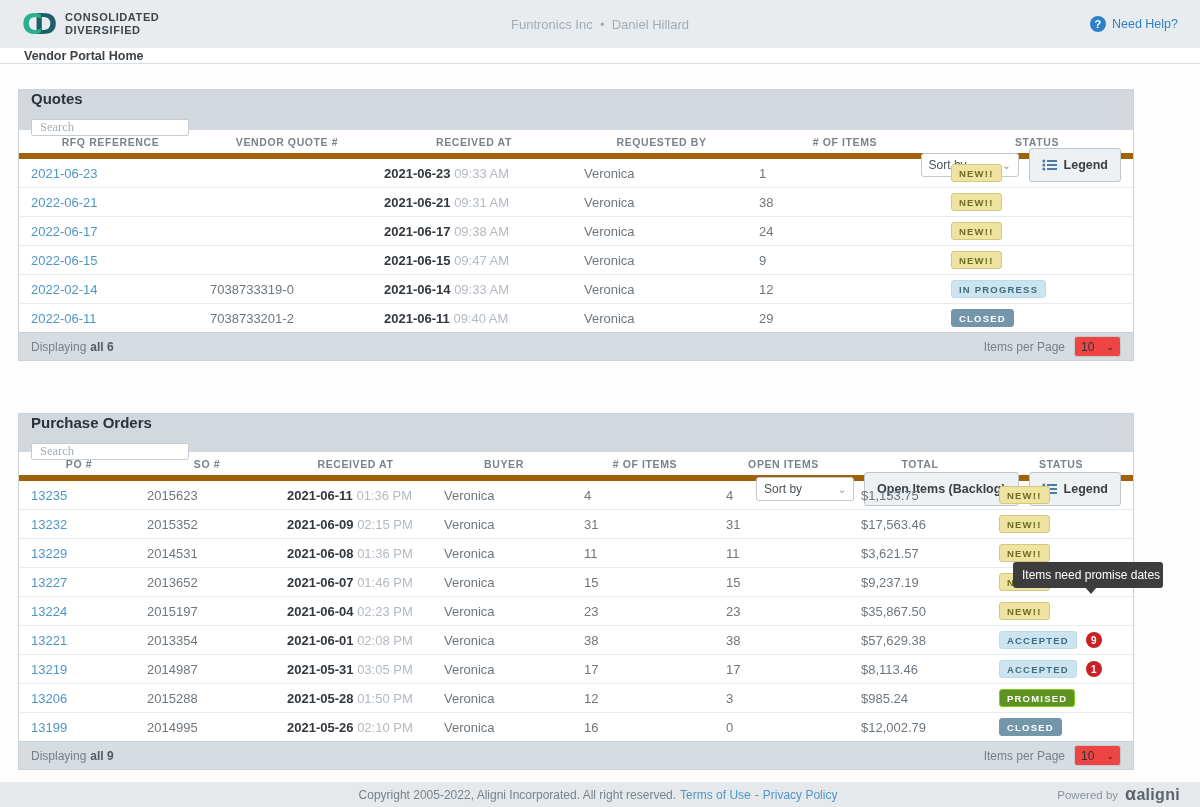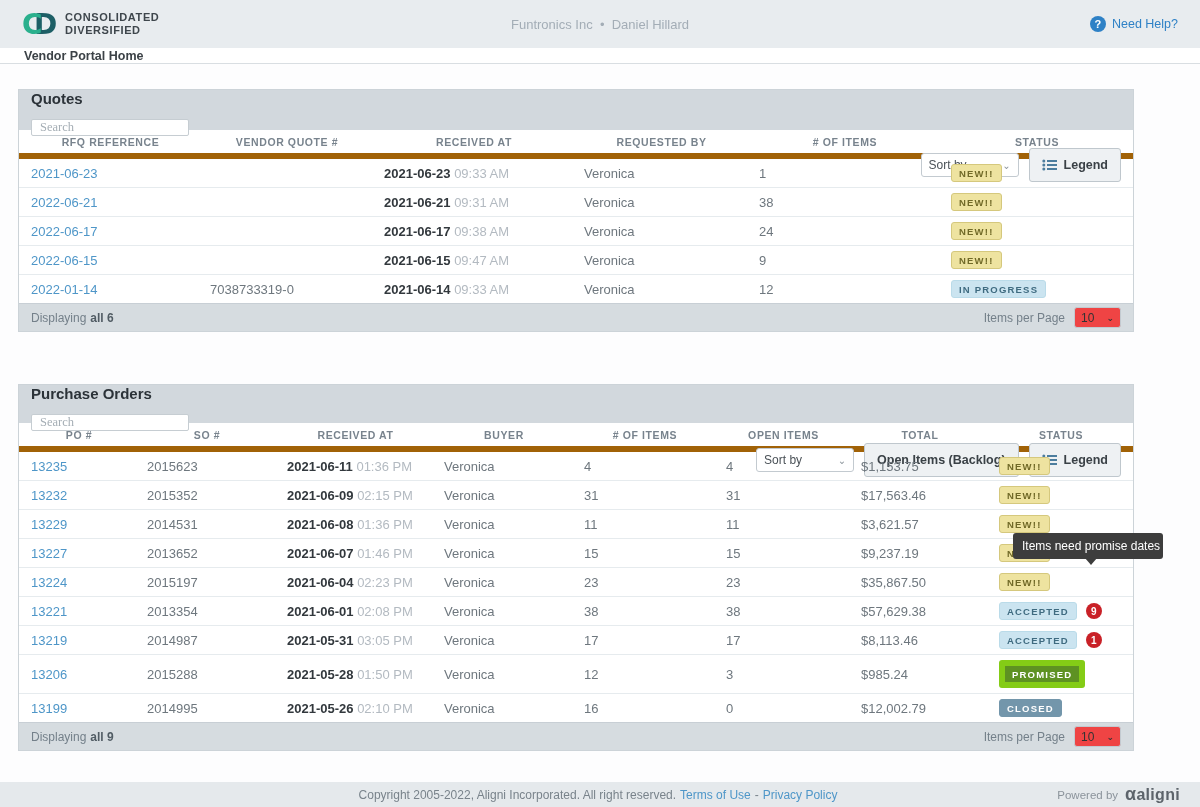--- a/index.html
+++ b/index.html
@@ -42,21 +42,21 @@
   td { font-size:13px; color:#6e777e; padding:5px 10px; border-top:1px solid #e6ebee; white-space:nowrap; overflow:visible; }
   tbody tr:first-child td { border-top:none; }
   th:first-child, td:first-child { padding-left:12px; }
   a.tbl-link { color:#4e96c8; text-decoration:none; }
   .dt b { color:#32383d; font-weight:bold; }
   .dt .time { color:#b3bac1; }
   .badge { display:inline-block; font-size:9.5px; font-weight:bold; letter-spacing:1.2px; padding:3px 7px 2px; border-radius:3px; vertical-align:middle; }
   .b-new { background:#eee3a0; border:1px solid #d5c87d; color:#716a28; }
   .b-inprog, .b-accept { background:#cbe4f0; border:1px solid #badbe9; color:#3f6b80; }
   .b-closed { background:#7396ab; border:1px solid #7396ab; color:#fff; }
-  .b-promise { background:#5e9222; border:6px solid #84cc16; color:#fff; }
+  .b-promise { background:#5e9222; border:1px solid #84cc16; color:#fff; }
   .alert-badge { display:inline-flex; align-items:center; justify-content:center; width:16px; height:16px; border-radius:50%; background:#c92127; color:#fff; font-size:10px; font-weight:bold; margin-left:9px; vertical-align:middle; }
   
   .panel-foot { height:28px; background:#d6dce0; border-top:1px solid #c8cfd5; display:flex; align-items:center; padding:0 12px; font-size:12px; color:#74808a; }
   .panel-foot .bold { font-weight:bold; color:#515c64; margin-left:4px; }
   .foot-right { margin-left:auto; display:flex; align-items:center; gap:9px; }
   .pp-select { background:#ef4444; border:1px solid #c3cad0; border-radius:3px; height:21px; width:47px; display:flex; align-items:center; padding:0 6px; font-size:12px; color:#333; }
   .pp-select .chev { margin-left:auto; color:#333; font-size:9px; font-weight:bold; }
   
   .tooltip { position:absolute; left:994px; top:148px; width:150px; background:#3d3d3d; color:#fff; font-size:12px; padding:6px 9px; border-radius:3px; z-index:20; white-space:nowrap; }
   .tooltip::after { content:""; position:absolute; left:72px; bottom:-6px; border:6px solid transparent; border-bottom:none; border-top:7px solid #3d3d3d; }
@@ -167,26 +167,34 @@
           </tr>
           <tr>
             <td><a class="tbl-link" href="#">2022-06-15</a></td>
             <td></td>
             <td class="dt"><b>2021-06-15</b> <span class="time">09:47 AM</span></td>
             <td>Veronica</td>
             <td>9</td>
             <td><span class="badge b-new">NEW!!</span></td>
           </tr>
           <tr>
-            <td><a class="tbl-link" href="#">2022-01-14</a></td>
+            <td><a class="tbl-link" href="#">2022-02-14</a></td>
             <td>7038733319-0</td>
             <td class="dt"><b>2021-06-14</b> <span class="time">09:33 AM</span></td>
             <td>Veronica</td>
             <td>12</td>
             <td><span class="badge b-inprog">IN PROGRESS</span></td>
+          </tr>
+          <tr>
+            <td><a class="tbl-link" href="#">2022-06-11</a></td>
+            <td>7038733201-2</td>
+            <td class="dt"><b>2021-06-11</b> <span class="time">09:40 AM</span></td>
+            <td>Veronica</td>
+            <td>29</td>
+            <td><span class="badge b-closed">CLOSED</span></td>
           </tr>
         </tbody>
     </table>
     <div class="panel-foot">
       <span>
         <span>Displaying</span><span class="bold">all 6</span>
       </span>
       <div class="foot-right">
         <span>Items per Page</span>
         <div class="pp-select">

